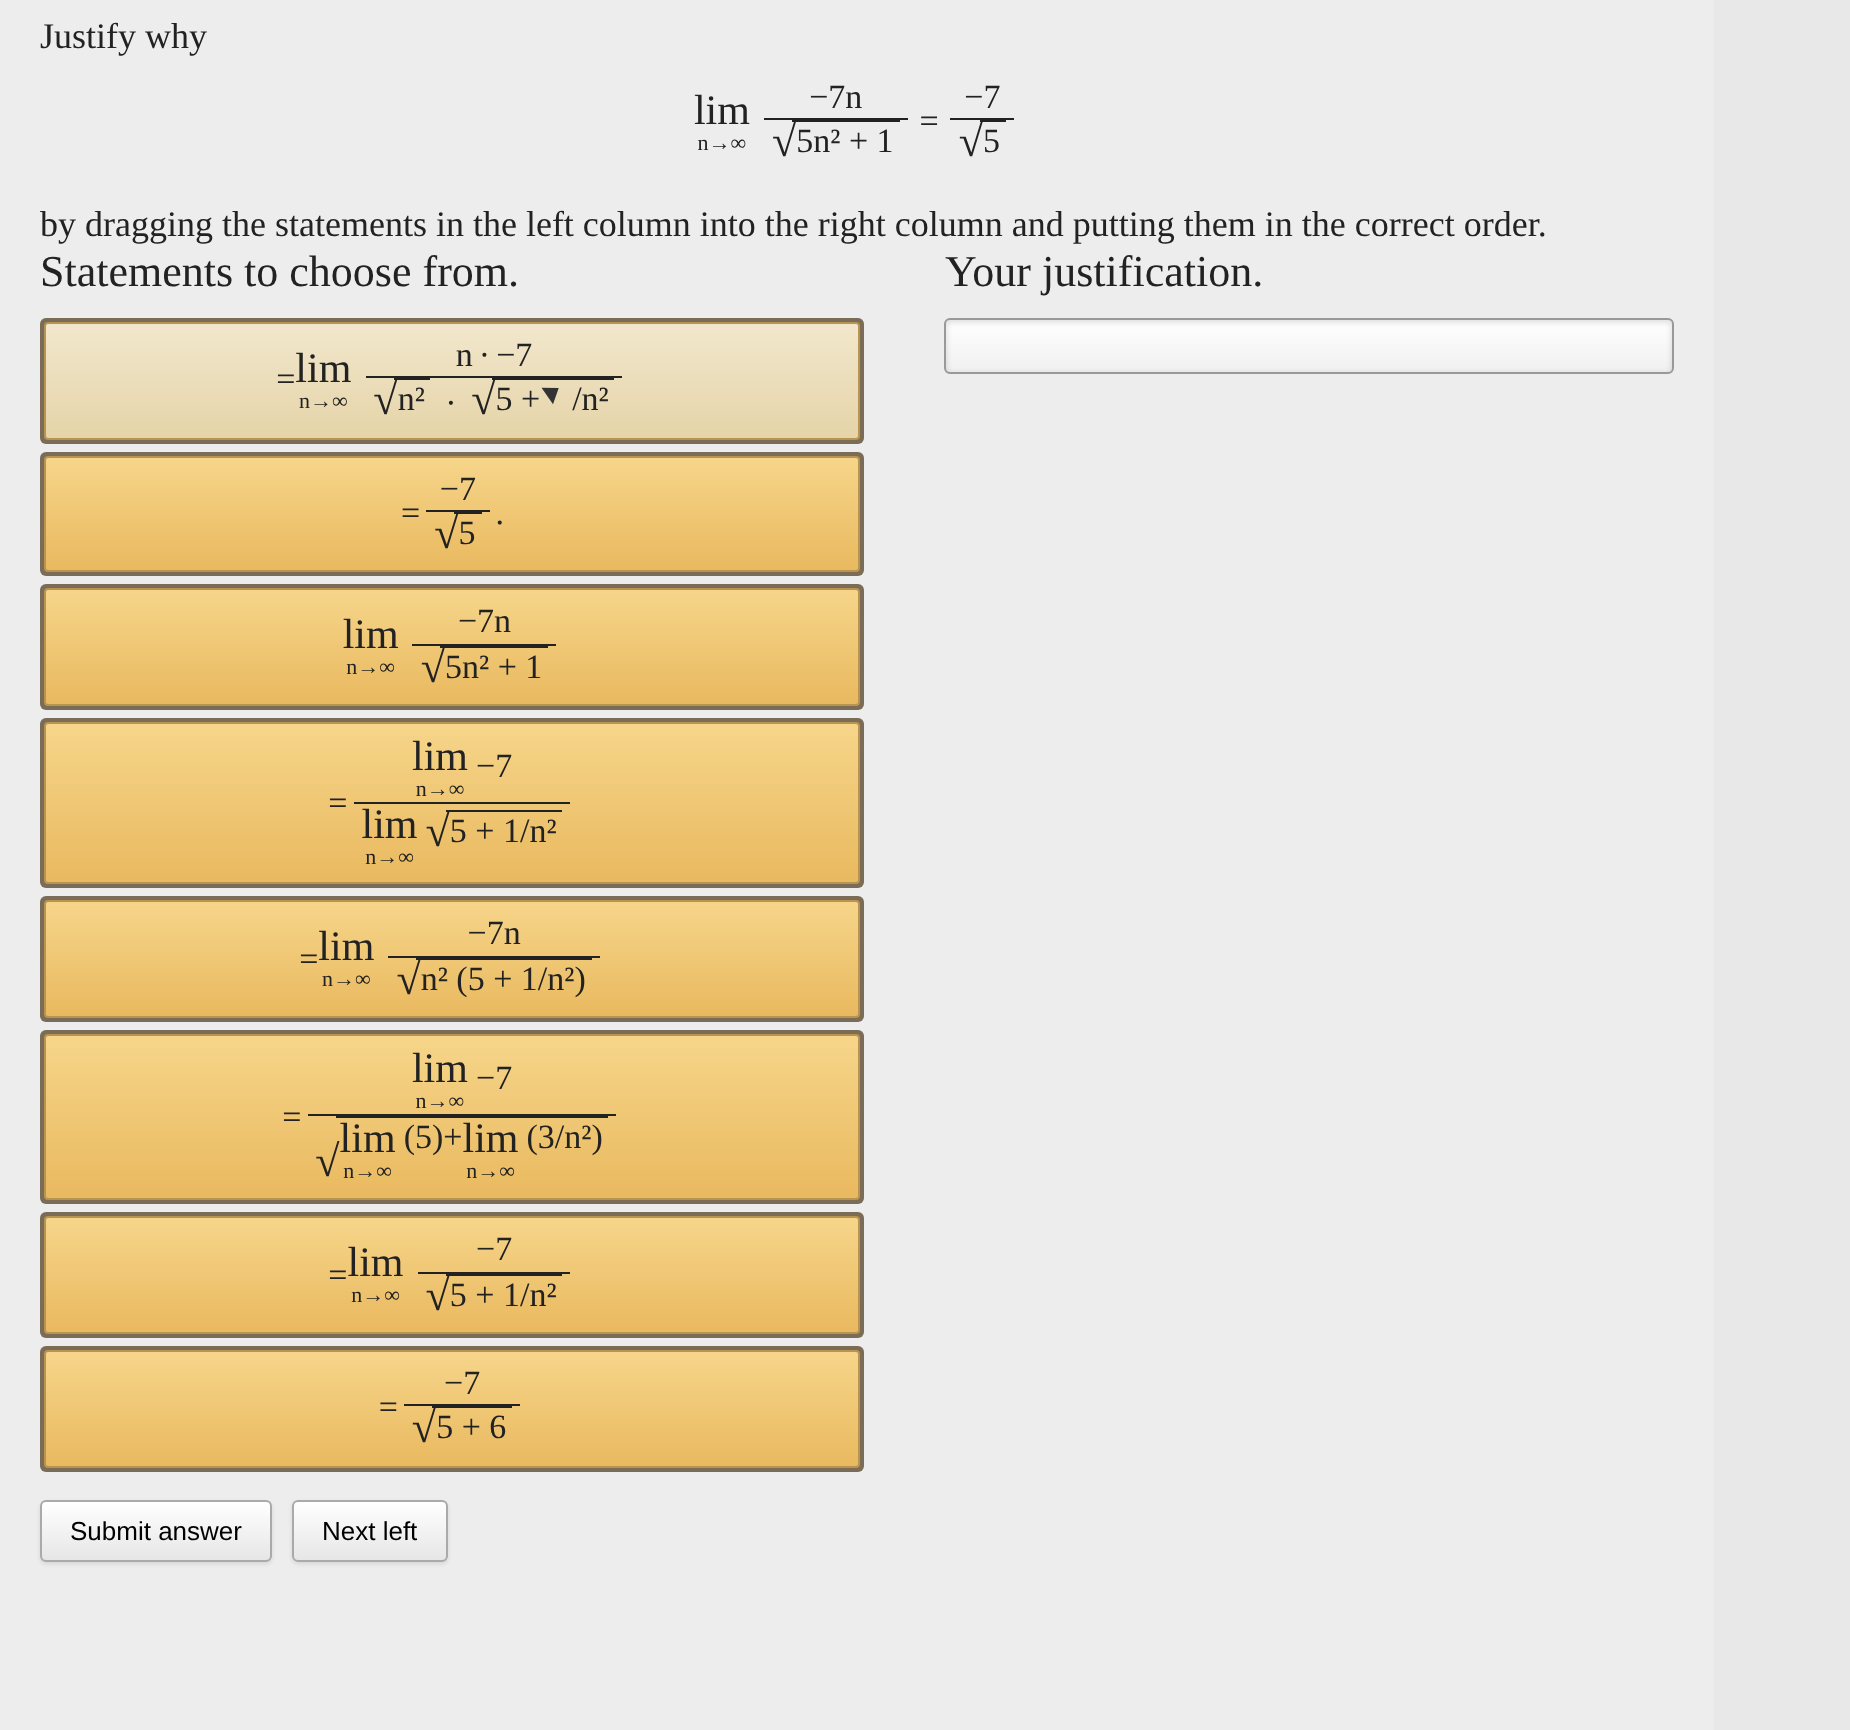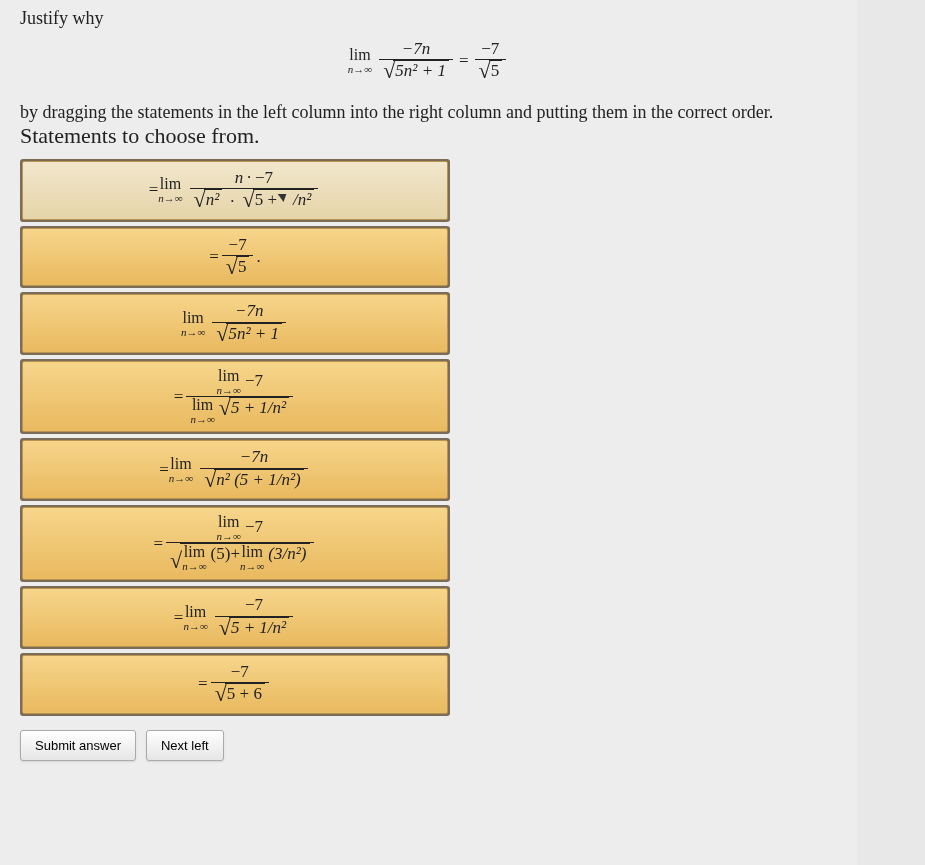--- a/index.html
+++ b/index.html
@@ -20,26 +20,26 @@
 .btn{background:linear-gradient(#fff,#e6e6e6);border:1px solid #aaa;border-radius:3px;padding:7px 14px;font-family:Arial,sans-serif;font-size:13px;cursor:pointer;box-shadow:0 1px 2px rgba(0,0,0,.1)}
 
 
 .m{font-family:'Cambria Math','Times New Roman',serif;font-style:normal;white-space:nowrap;font-size:17px;display:inline-flex;align-items:center}
 .m .op{font-style:normal;margin:0 3px}
 .frac{display:inline-block;vertical-align:middle;text-align:center;margin:0 3px}
 .frac>span{display:block;padding:0 4px;line-height:1.2}
 .frac .num{border-bottom:1.2px solid #222}
 .frac .den{}
 .lim{display:inline-block;text-align:center;vertical-align:middle;margin-right:4px;line-height:1}
-.lim .t{display:block;font-size:16px}
+.lim .t{display:block;font-size:21px}
 .lim .b{display:block;font-size:11px;margin-top:1px}
 .sqrt{display:inline-flex;align-items:stretch}
 .sqrt .rad{font-size:1.3em;line-height:1;align-self:flex-end;margin-right:-2px}
 .sqrt .body{border-top:1.2px solid #222;padding:0 3px 0 2px;display:inline-flex;}
-.it{font-style:italic}
+.it{}
 .cursor-icon{display:inline-block;width:14px;height:18px;position:relative;vertical-align:middle;margin:0 1px}
 .cursor-icon::before{content:"";position:absolute;left:2px;top:1px;width:0;height:0;border-left:7px solid #333;border-top:5px solid transparent;border-bottom:5px solid transparent;transform:rotate(-35deg)}
 </style>
 </head>
 <body>
 
 <div class="page">
   <div class="prompt">Justify why</div>
 
   <div class="eq-center">
@@ -248,14 +248,18 @@
       </div>
           </div>
         </div>
 
       <div class="btnrow">
         <button class="btn">Submit answer</button>
         <button class="btn">Next left</button>
       </div>
     </div>
 
+    <div class="col-right">
+      <div class="col-head">Your justification.</div>
+      <div class="dropzone"></div>
+    </div>
   </div>
 </div>
 
 </body></html>

